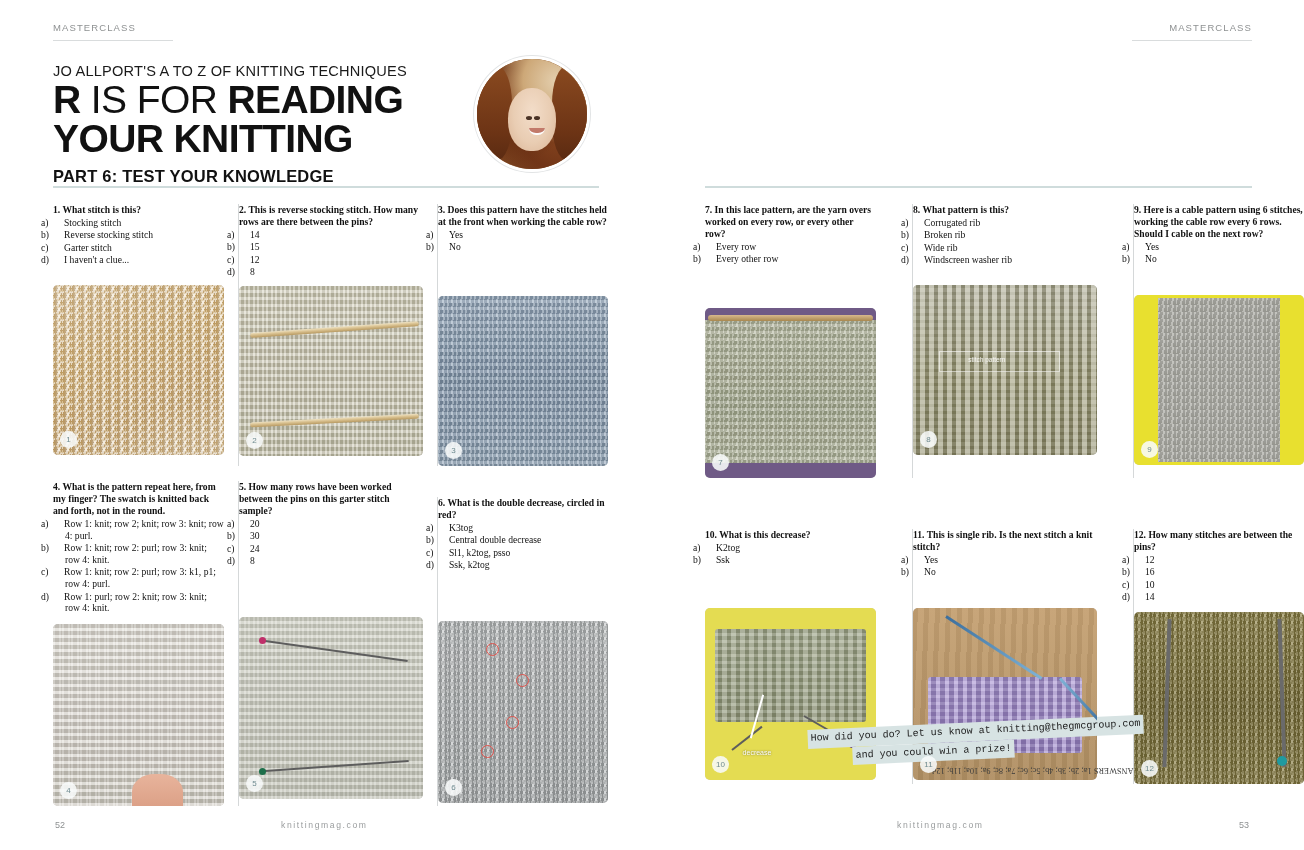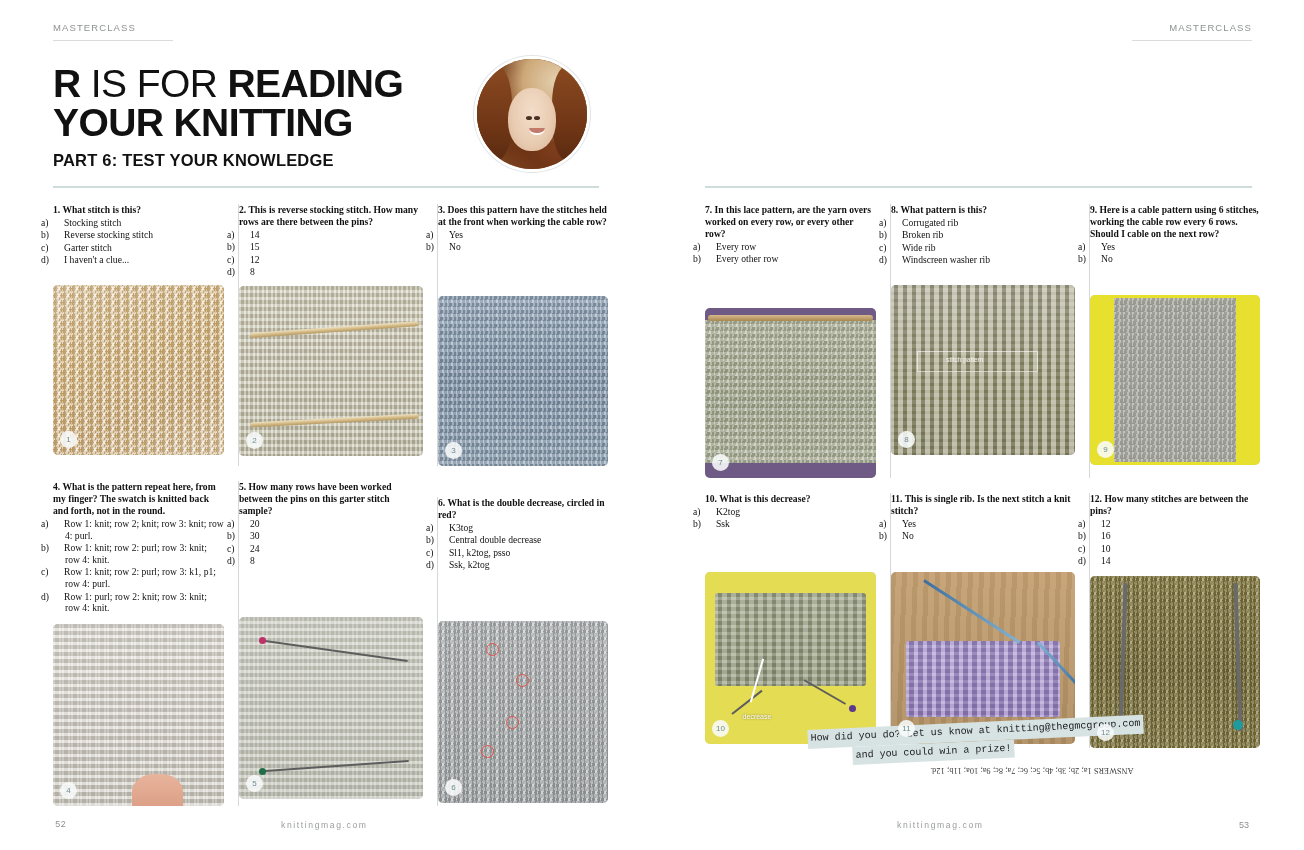--- a/index.html
+++ b/index.html
@@ -137,21 +137,21 @@
   .page-right .headrule { left: 705px; top: 186px; width: 547px; }
 
   
   .grid {
     position: absolute;
     display: grid;
     grid-template-columns: 171px 185px 171px;
     column-gap: 14px;
   }
   .page-left .grid { left: 53px; top: 204px; width: 546px; }
-  .page-right .grid { left: 705px; top: 204px; width: 547px; }
+  .page-right .grid { left: 705px; top: 204px; width: 547px; gap: 36px; }
 
   .qcell { position: relative; }
   .qcell.sep { border-left: 1px solid #d5d8d9; padding-left: 0; }
 
   .qtext {
     font-family: "Liberation Serif", serif;
     font-size: 9.6px;
     line-height: 1.24;
     color: #111;
   }
@@ -352,21 +352,21 @@
   }
 
   
   .folio {
     position: absolute;
     bottom: 20px;
     font-family: "Liberation Sans", sans-serif;
     font-size: 9px;
     color: #8e9192;
   }
-  .page-left .folio-num { left: 55px; font-family: Liberation Mono, monospace; }
+  .page-left .folio-num { left: 55px; }
   .page-right .folio-num { right: 55px; }
   .weburl {
     position: absolute;
     bottom: 20px;
     font-family: "Liberation Sans", sans-serif;
     font-size: 8.6px;
     letter-spacing: 1.6px;
     color: #9a9d9e;
   }
   .page-left .weburl { left: 281px; }
@@ -376,20 +376,21 @@
 </head>
 <body>
 
 <div class="spread">
 
   <div class="page page-left">
 
     <div class="runhead">MASTERCLASS</div>
 
     <div class="masthead">
+      <div class="kicker">JO ALLPORT'S A TO Z OF KNITTING TECHNIQUES</div>
       <div class="bigtitle">
         <span class="b">R</span><span> IS FOR </span><span class="b">READING</span>
       </div>
       <div class="bigtitle b" style="font-weight:700">YOUR KNITTING</div>
       <div class="subtitle">PART 6: TEST YOUR KNOWLEDGE</div>
     </div>
 
     <div class="portrait">
       <div class="pbg"></div>
       <div class="hairL"></div>

